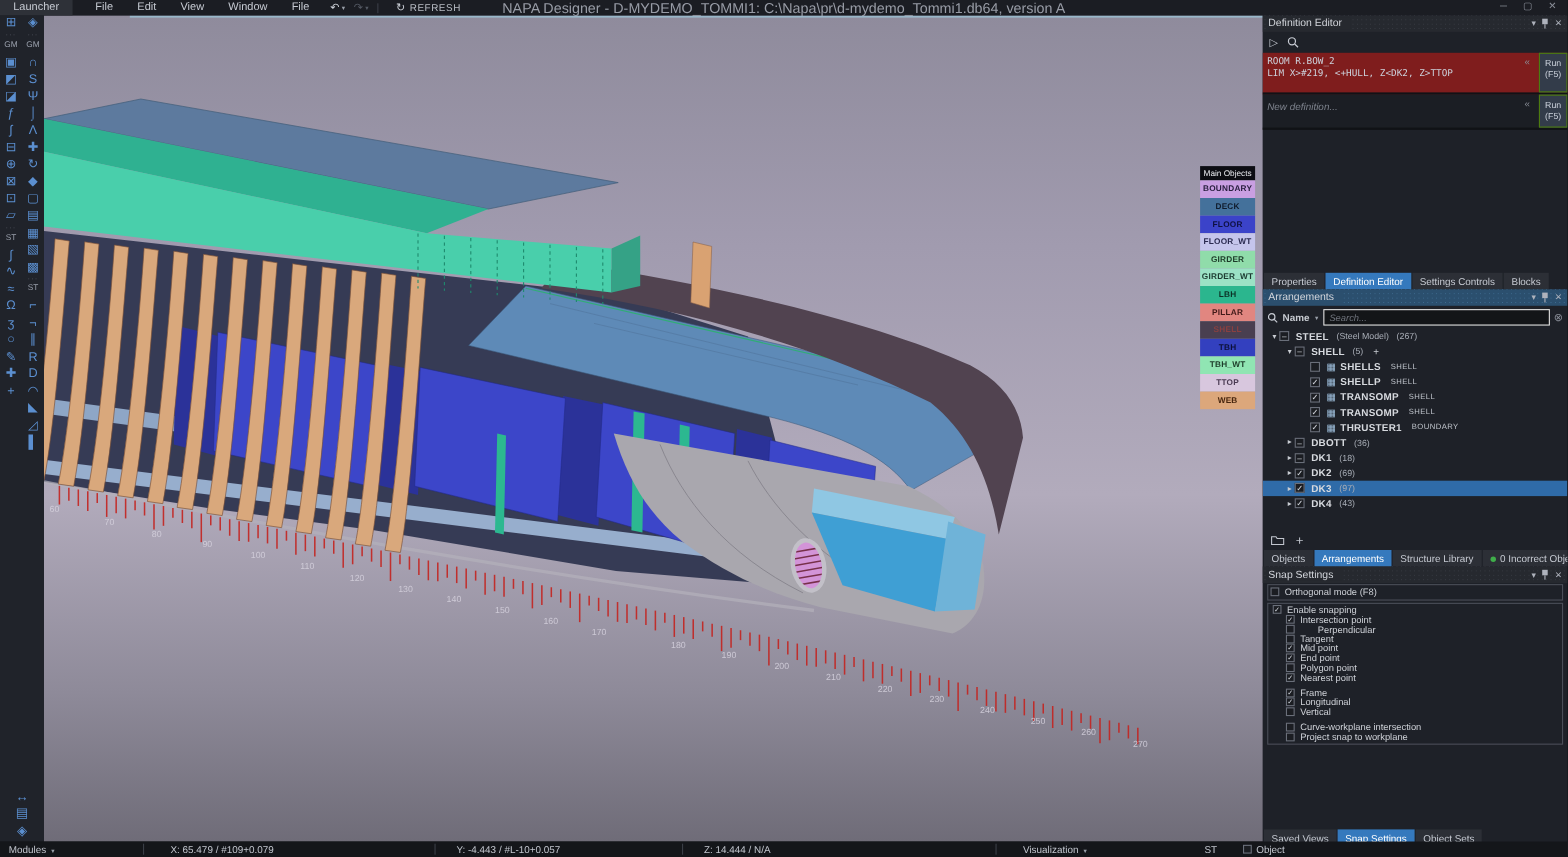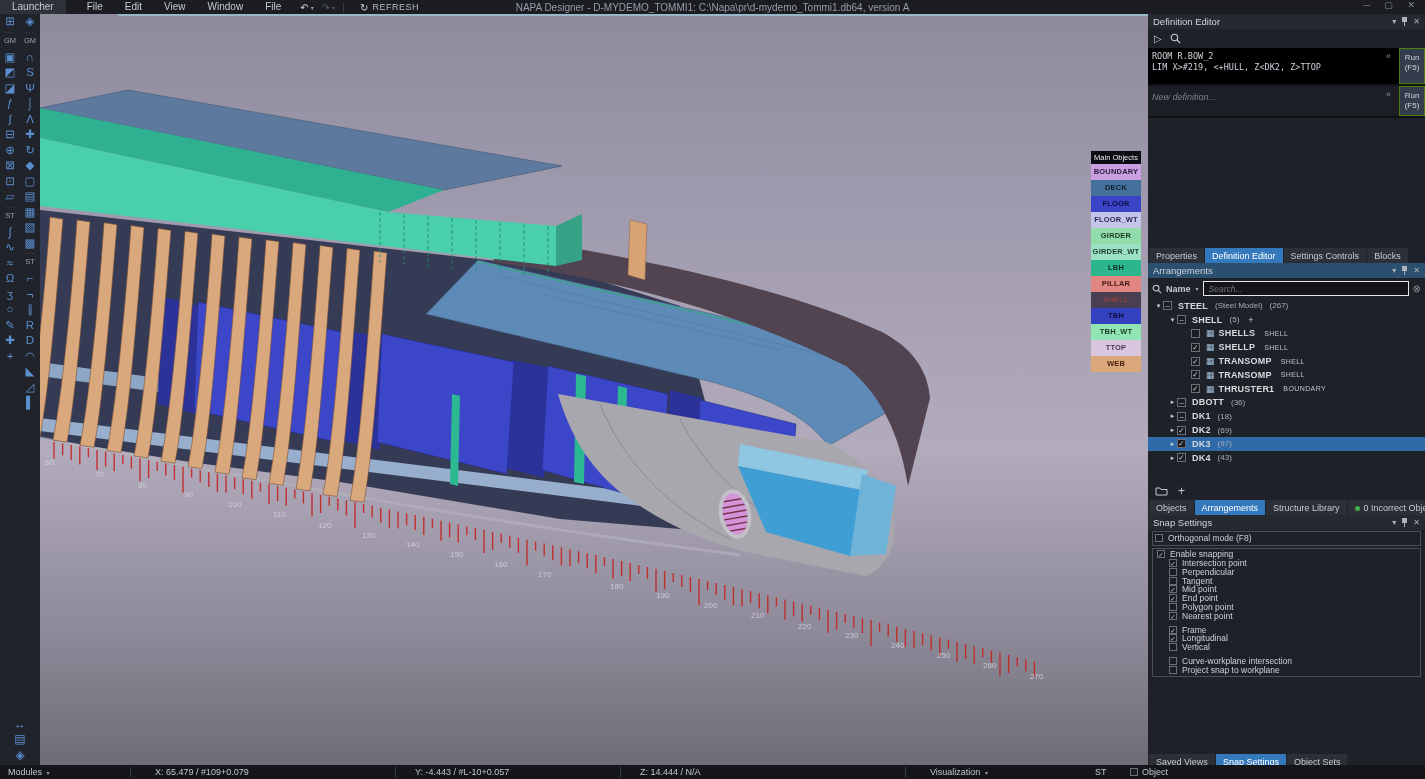--- a/index.html
+++ b/index.html
@@ -10,21 +10,21 @@
   
   .titlebar { position:absolute; left:0; top:0; width:1425px; height:14px;
     background:#1b1d23; display:flex; align-items:center; font-size:10px; color:#c6cad2; z-index:30;}
   .launcher { background:#2e3138; padding:0 12px; height:14px; line-height:14px; margin-right:10px; }
   .menuitem { padding:0 11px; height:14px; line-height:14px;text-align:center; }
   .tb-icon { margin-left:8px; font-size:10px; color:#cfd3da; }
   .caret { font-size:6px; color:#9aa0aa; margin-left:2px; }
   .dim { color:#555a64 !important; }
   .tbsep { width:1px; height:9px; background:#3a3e46; margin:0 8px; }
   .refresh-label { margin-left:4px; letter-spacing:.5px; color:#b8bcc4; font-size:9px; }
-  .tb-title { position:absolute; left:50%; transform:translateX(-50%); color:#989ca6; font-size:10px; white-space:nowrap;}
+  .tb-title { position:absolute; left:50%; transform:translateX(-50%); color:#989ca6; font-size:13px; white-space:nowrap;}
   .winctl { position:absolute; right:4px; top:0; color:#8a8e98; font-size:9px; letter-spacing:6px; }
 
   
   .left-toolbar { position:absolute; left:0; top:14px; width:40px; height:751px;
     background:#20232a; display:flex; z-index:20; }
   .ltcol { width:20px; display:flex; flex-direction:column; align-items:center; }
   .lt-icon { width:18px; height:15.5px; line-height:15.5px; text-align:center;
     color:#5b8fd0; font-size:11.5px; cursor:default; }
   .lt-label { width:18px; height:20px; display:flex; flex-direction:column; align-items:center;
     color:#9aa0ac; font-size:7.5px; }
@@ -48,21 +48,21 @@
   .rightpanel { position:absolute; left:1148px; top:14px; width:277px; height:765px;
     background:#1e2128; display:flex; flex-direction:column; z-index:30; }
   .ph { height:15px; background:#26292f; color:#d2d5db; font-size:9.5px;
     display:flex; align-items:center; padding:0 5px; flex:none;
     background-image:radial-gradient(#3a3e46 .7px, transparent .7px); background-size:4px 4px; background-position:60px 2px;}
   .ph.blue { background-color:#2b4f6e; background-image:radial-gradient(#3f6d93 .7px, transparent .7px);}
   .ph .ph-title { background:inherit; padding-right:8px; background-image:none; }
   .ph .ph-icons { margin-left:auto; display:flex; gap:5px; color:#aeb2bc; font-size:8px; align-items:center;}
   .de-toolbar { height:19px; display:flex; align-items:center; gap:8px; padding:0 6px; flex:none;}
   .de-play { color:#c8ccd4; font-size:10px; }
-  .de-entry { display:flex; flex:none; background:#000000; border-bottom:2px solid #101216;}
+  .de-entry { display:flex; flex:none; background:#7f1d1d; border-bottom:2px solid #101216;}
   .de-code { flex:1; padding:3px 4px; font-family:"DejaVu Sans Mono", monospace;
     font-size:8.5px; line-height:11px; color:#ccd2dc; white-space:pre; }
   .de-insert { width:13px; color:#8a8e98; font-size:9px; padding-top:3px; }
   .runbtn { width:26px; background:#333c4a; border:1px solid #4d7c0f; color:#ccd2dc;
     font-size:8px; line-height:9.5px; text-align:center; padding-top:4px; flex:none;}
   .de-placeholder { color:#7d828c; font-style:italic; font-family:"Liberation Sans",sans-serif; font-size:9px; padding-top:6px;}
   .tabsrow { display:flex; gap:1px; padding-left:1px; flex:none; align-items:flex-end;}
   .tab { background:#2c2f36; color:#c6cad2; font-size:9px; padding:2.5px 7px; white-space:nowrap;}
   .tab.active { background:#3579bd; color:#fff; }
   .tab .gdot { display:inline-block; width:5px; height:5px; border-radius:50%;
@@ -632,21 +632,21 @@
     <div class="snapwrap">
       <div class="snapframe" id="snapList">
           <div class="srow" style="padding-left: 2px;">
             <span class="tcb">✓</span>
             <span>Enable snapping</span>
           </div>
           <div class="srow" style="padding-left: 14px;">
             <span class="tcb">✓</span>
             <span>Intersection point</span>
           </div>
-          <div class="srow" style="padding-left: 14px;">
+          <div class="srow" style="padding-left: 14px; gap: 16px;">
             <span class="tcb"></span>
             <span>Perpendicular</span>
           </div>
           <div class="srow" style="padding-left: 14px;">
             <span class="tcb"></span>
             <span>Tangent</span>
           </div>
           <div class="srow" style="padding-left: 14px;">
             <span class="tcb">✓</span>
             <span>Mid point</span>

